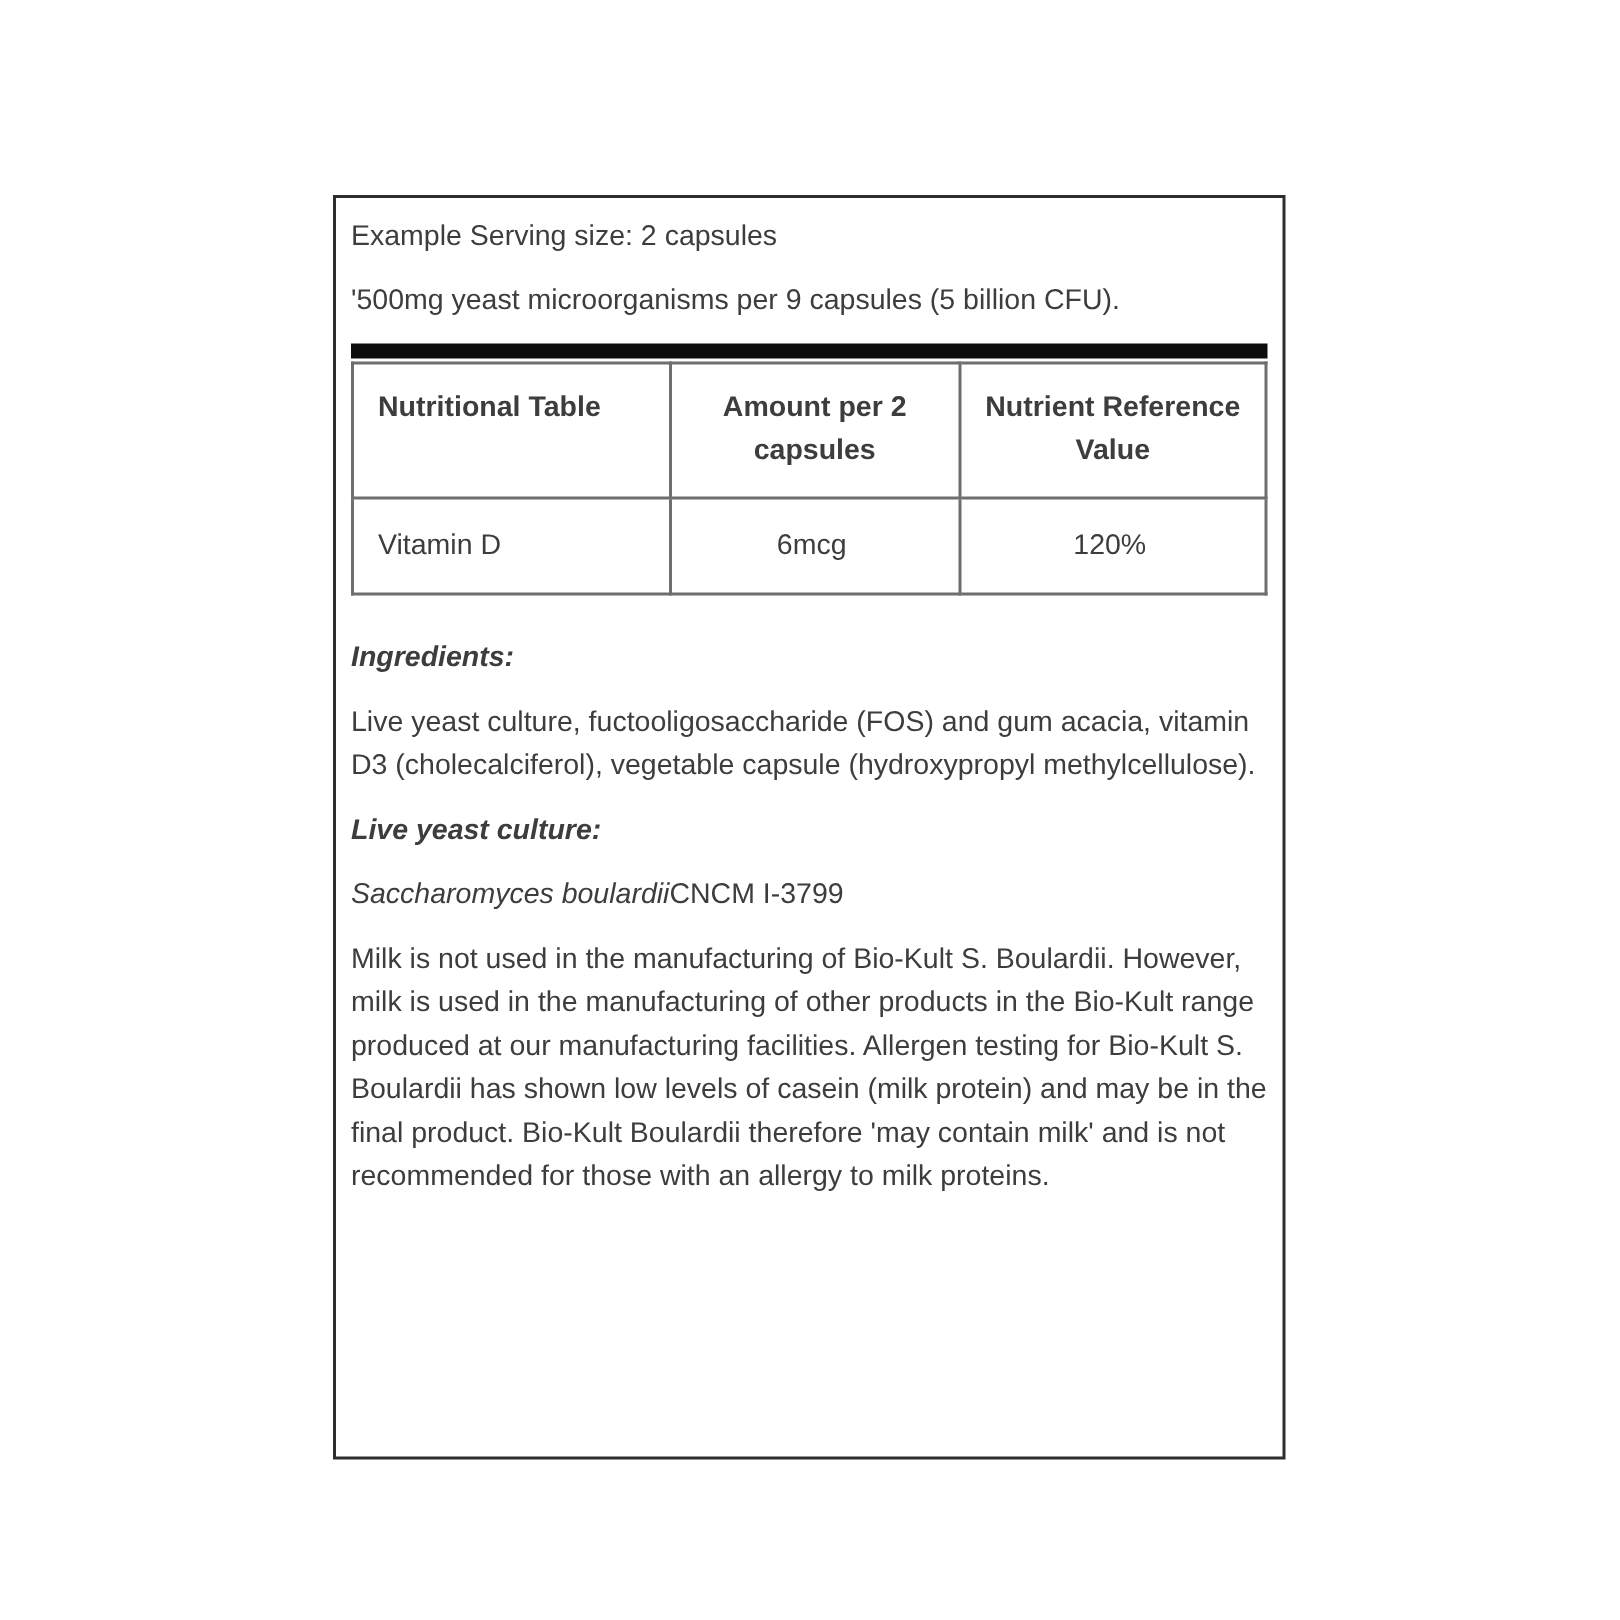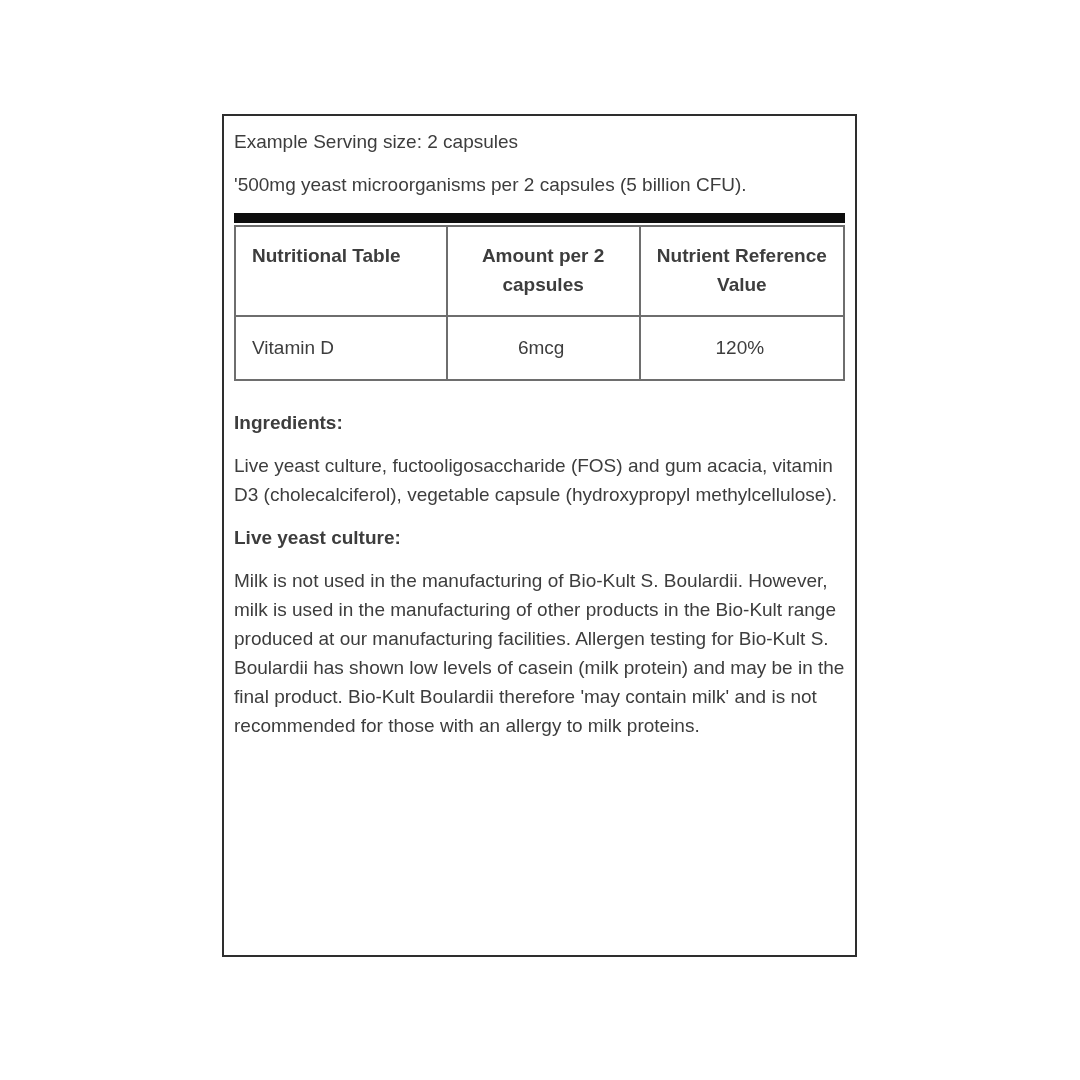--- a/index.html
+++ b/index.html
@@ -12,38 +12,39 @@
     width: 1080px;
     height: 1080px;
     background: #ffffff;
     font-family: "Liberation Sans", sans-serif;
     color: #3d3d3d;
     font-size: 19px;
   }
   .panel {
     position: absolute;
     left: 222px;
-    top: 114px;
+    top: 130px;
     width: 635px;
     height: 843px;
     box-sizing: border-box;
     border: 2px solid #2e2e2e;
     background: #ffffff;
     padding: 0 10px;
     overflow: hidden;
   }
   .p {
     margin: 14px 0;
     line-height: 29px;
   }
   .p.first {
     margin-top: 11px;
   }
   .bold {
     font-weight: bold;
+    font-style: italic;
   }
   .italic {
     font-style: italic;
   }
   .black-bar {
     margin-top: 8px;
     height: 10px;
     background: #0d0d0d;
   }
   .ntable {
@@ -82,21 +83,21 @@
   }
 </style>
 </head>
 <body>
 
 <div class="canvas">
   <div class="panel">
 
     <p class="p first">Example Serving size: 2 capsules</p>
 
-    <p class="p">'500mg yeast microorganisms per 2 capsules (5 billion CFU).</p>
+    <p class="p">'500mg yeast microorganisms per 9 capsules (5 billion CFU).</p>
 
     <div class="black-bar"></div>
 
     <table class="ntable">
       <thead>
         <tr>
           <th class="col1 col-name">Nutritional Table</th>
           <th class="col2">Amount per 2 capsules</th>
           <th class="col3">Nutrient Reference Value</th>
         </tr>
@@ -109,19 +110,20 @@
         </tr>
       </tbody>
     </table>
 
     <p class="p bold heading-gap">Ingredients:</p>
 
     <p class="p">Live yeast culture, fuctooligosaccharide (FOS) and gum acacia, vitamin D3 (cholecalciferol), vegetable capsule (hydroxypropyl methylcellulose).</p>
 
     <p class="p bold">Live yeast culture:</p>
 
+    <p class="p"><span class="italic">Saccharomyces boulardii</span><span>CNCM I-3799</span></p>
 
 
 
     <p class="p">Milk is not used in the manufacturing of Bio-Kult S. Boulardii. However, milk is used in the manufacturing of other products in the Bio-Kult range produced at our manufacturing facilities. Allergen testing for Bio-Kult S. Boulardii has shown low levels of casein (milk protein) and may be in the final product. Bio-Kult Boulardii therefore 'may contain milk' and is not recommended for those with an allergy to milk proteins.</p>
 
   </div>
 </div>
 
 </body></html>

